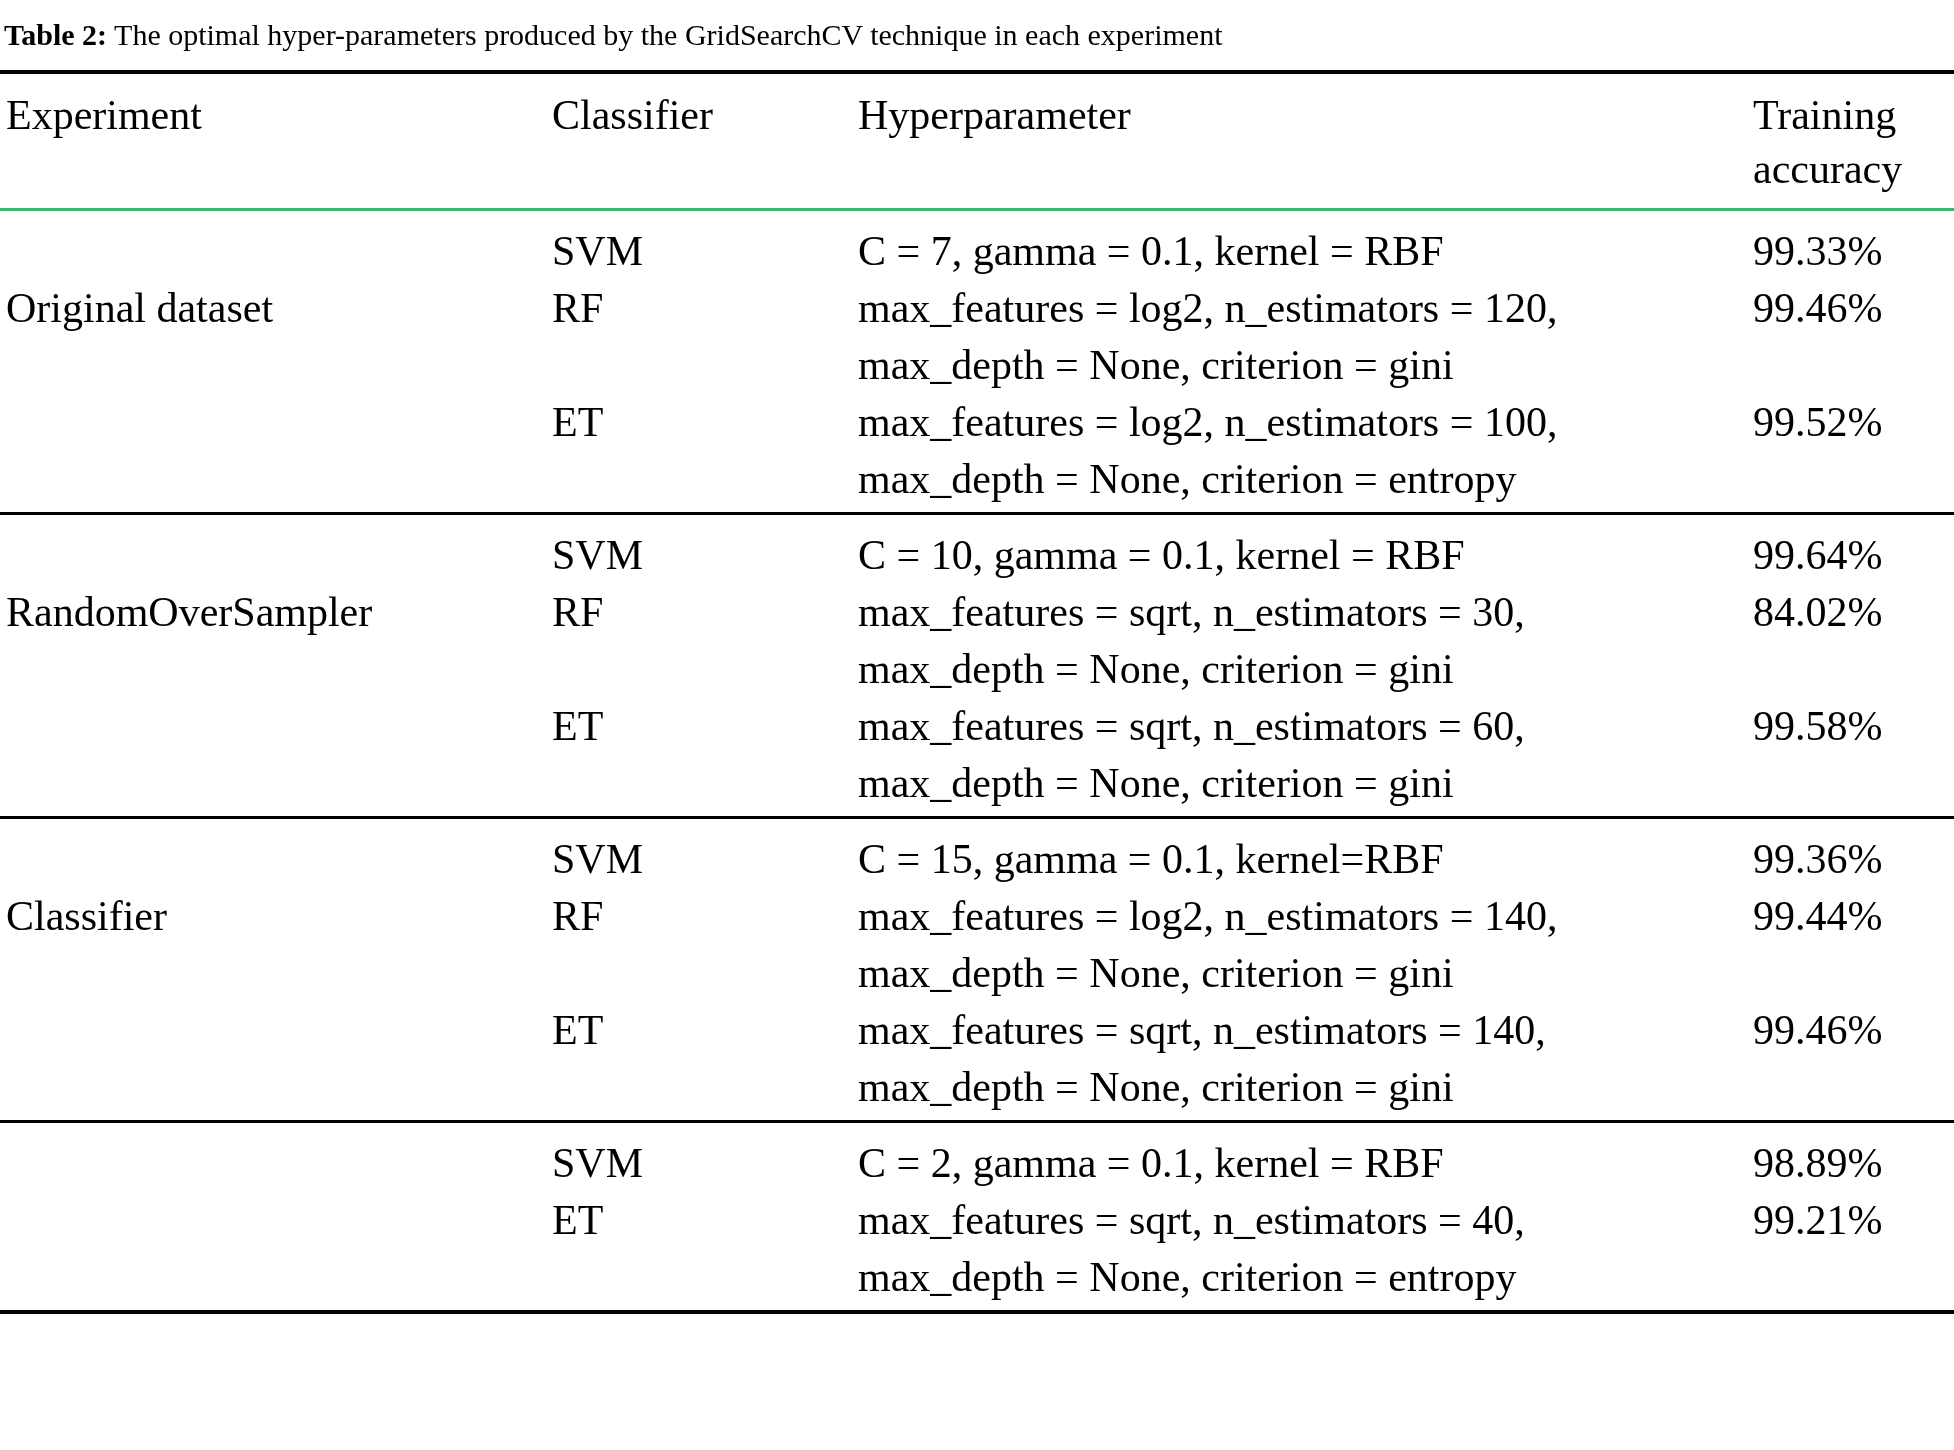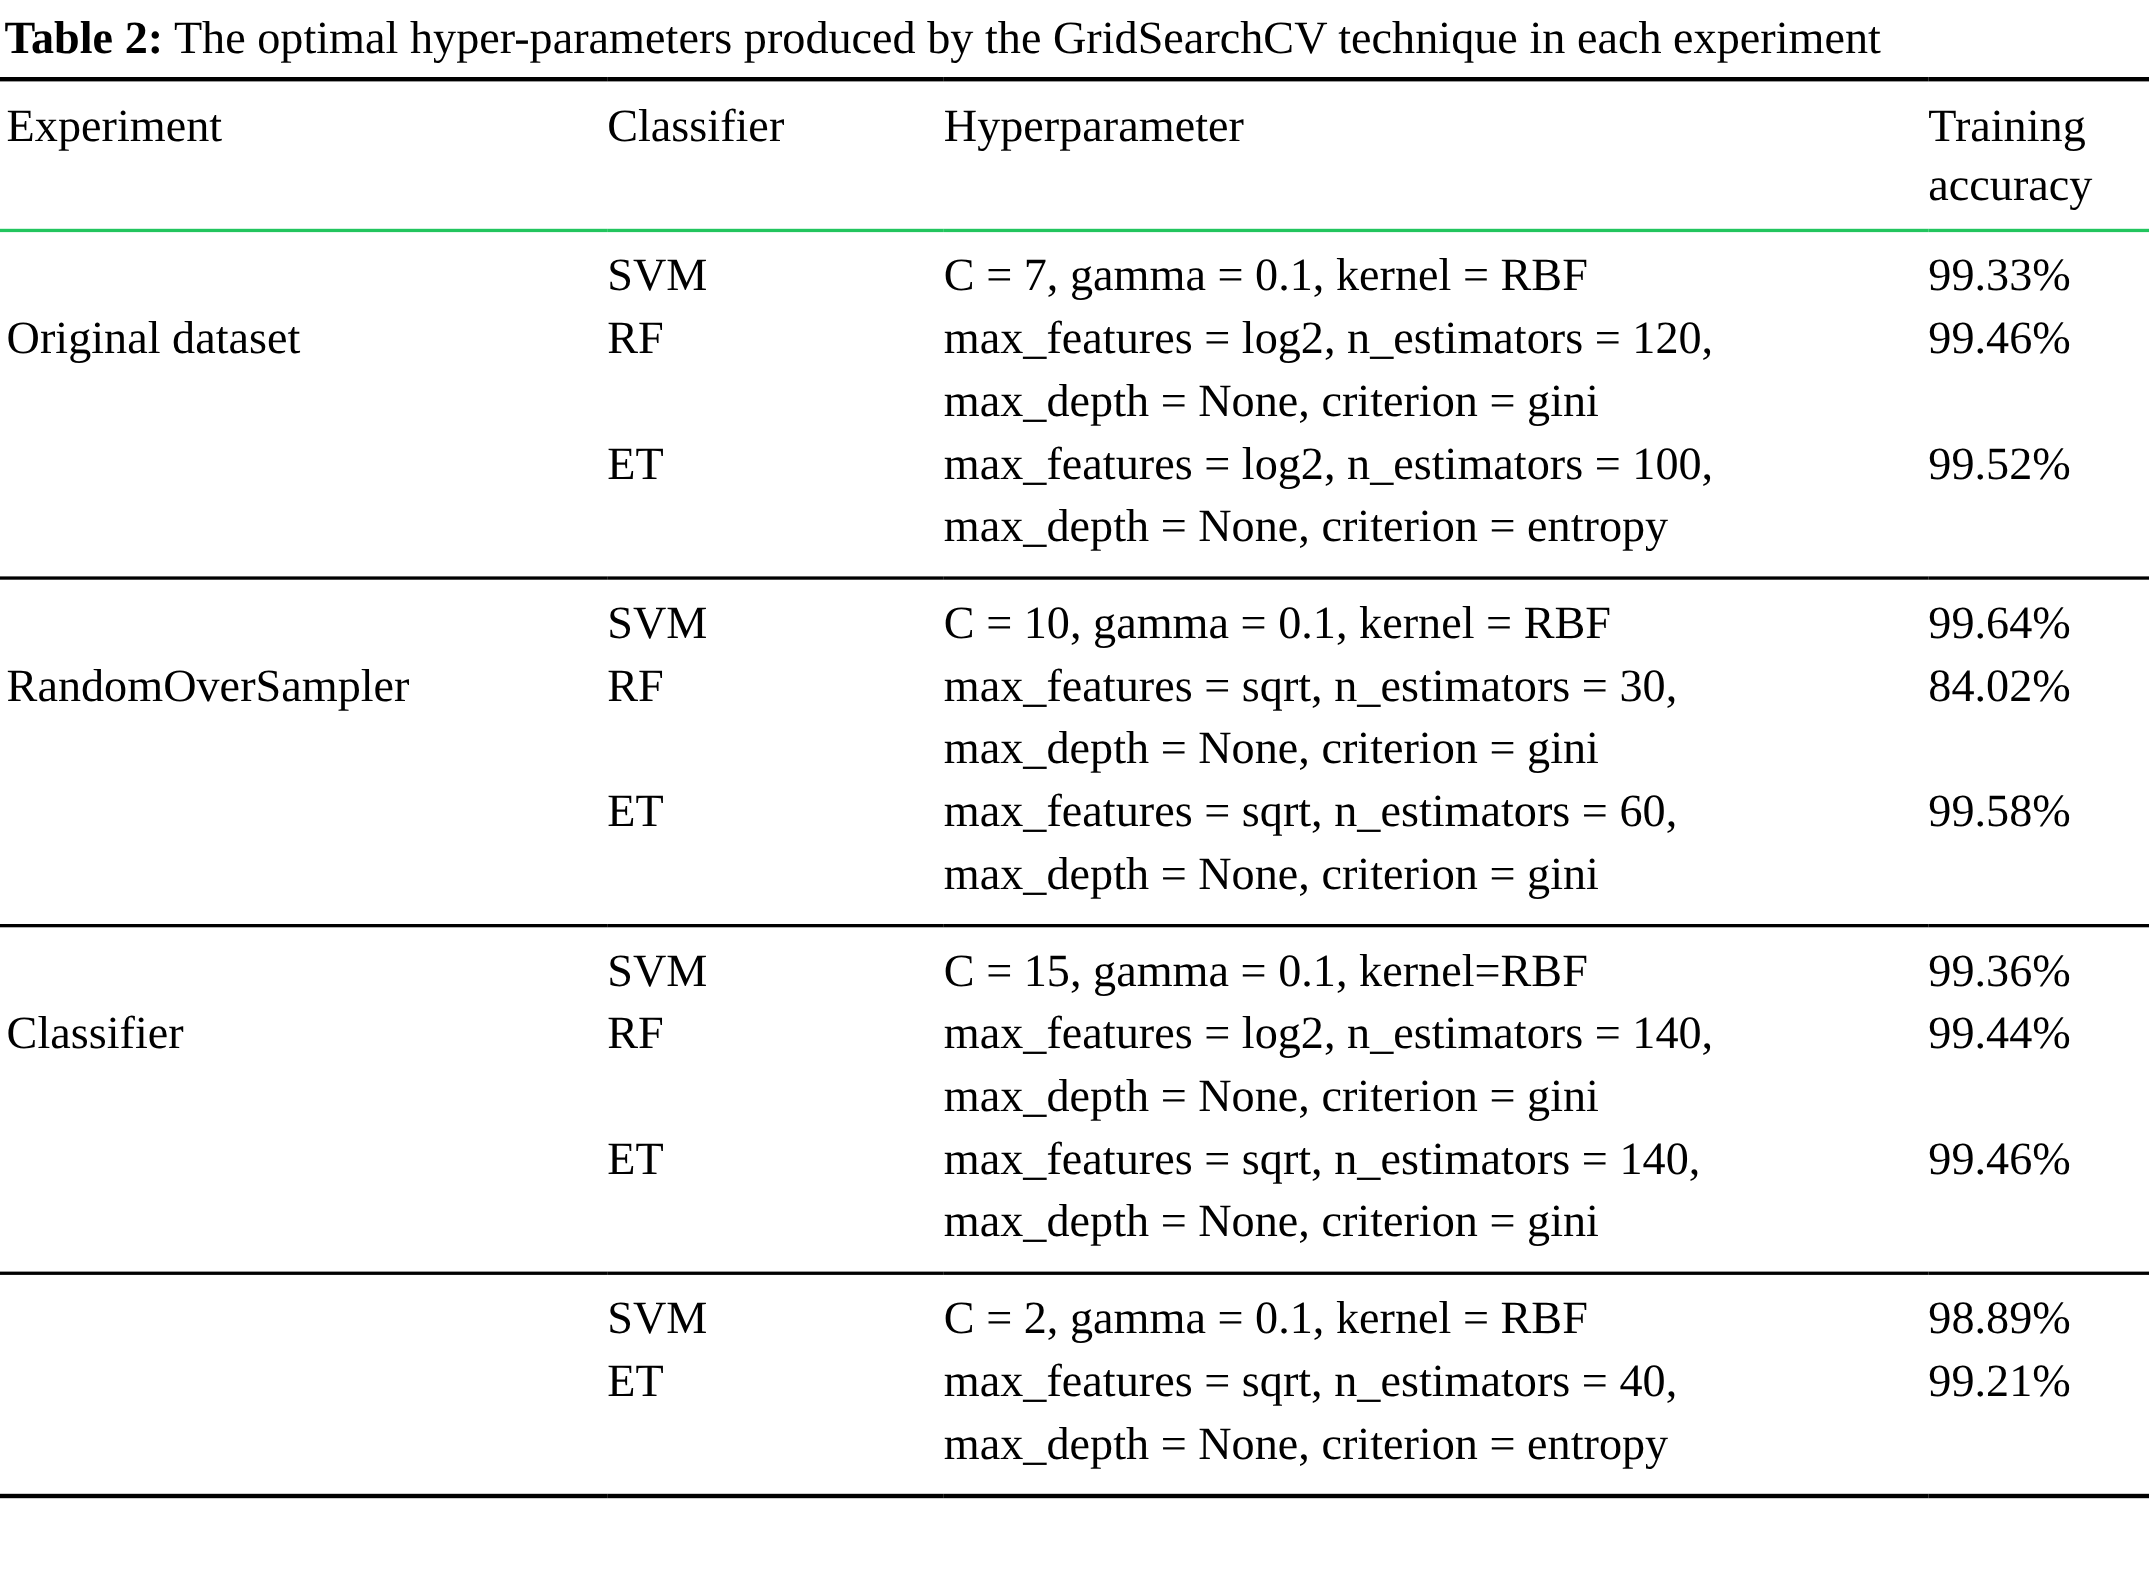--- a/index.html
+++ b/index.html
@@ -9,21 +9,21 @@
     color: #000000;
     font-family: "Liberation Serif", "DejaVu Serif", serif;
   }
   .page {
     width: 1954px;
     height: 1450px;
     background: #ffffff;
     overflow: hidden;
   }
   .caption {
-    font-size: 42px;
+    font-size: 30px;
     line-height: 62px;
     padding: 4px 0 4px 4px;
     white-space: nowrap;
   }
   .caption .bold { font-weight: bold; }
   table.params {
     width: 1954px;
     table-layout: fixed;
     border-collapse: collapse;
     border-top: 4px solid #000;
@@ -43,21 +43,21 @@
   }
   td.first { padding-left: 6px; }
   thead td {
     line-height: 54px;
     padding-top: 14px;
     padding-bottom: 12px;
   }
   thead { border-bottom: 3px solid #22c55e; }
   tbody + tbody { border-top: 3px solid #000; }
   tbody tr.row-first td { padding-top: 12px; }
-  tbody tr.row-last td { padding-bottom: 16px; }
+  tbody tr.row-last td { padding-bottom: 4px; }
 </style>
 </head>
 <body>
 
 <div class="page">
 
   <div class="caption"><span class="bold">Table 2:</span><span> The optimal hyper-parameters produced by the GridSearchCV technique in each experiment</span></div>
 
   <table class="params">
     <colgroup>

